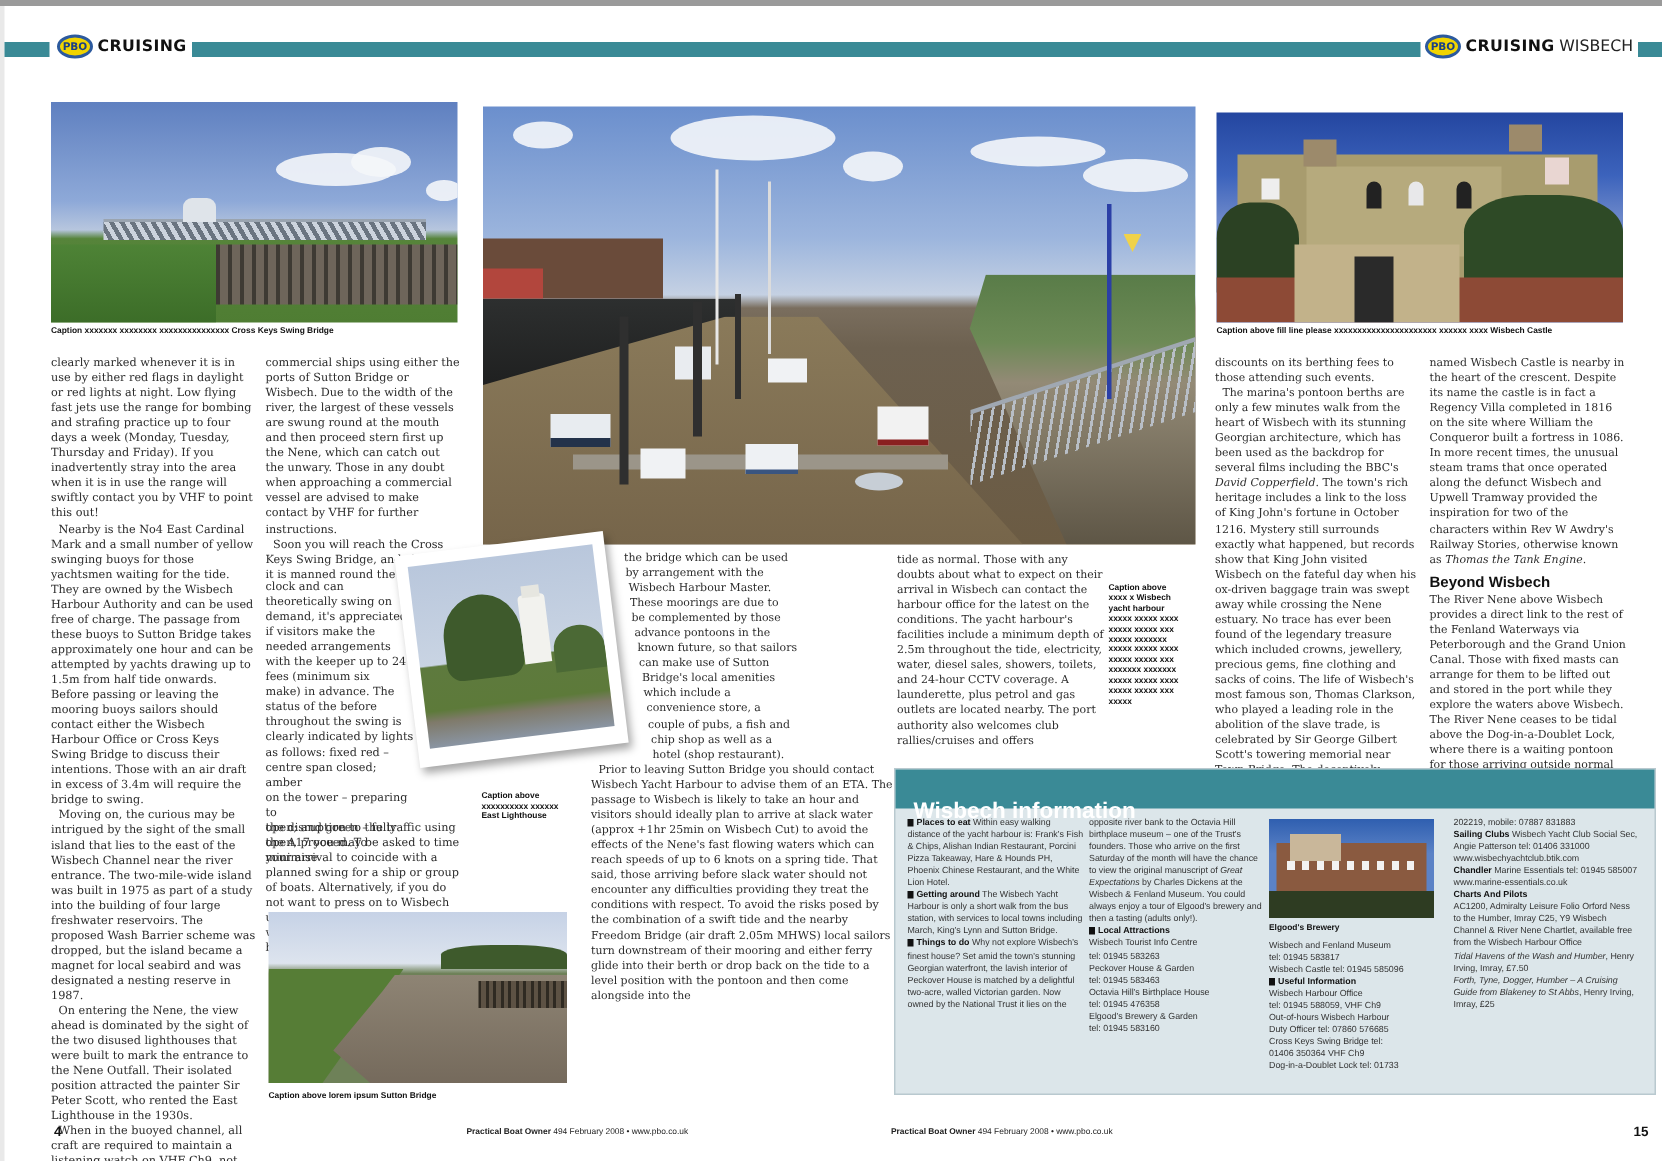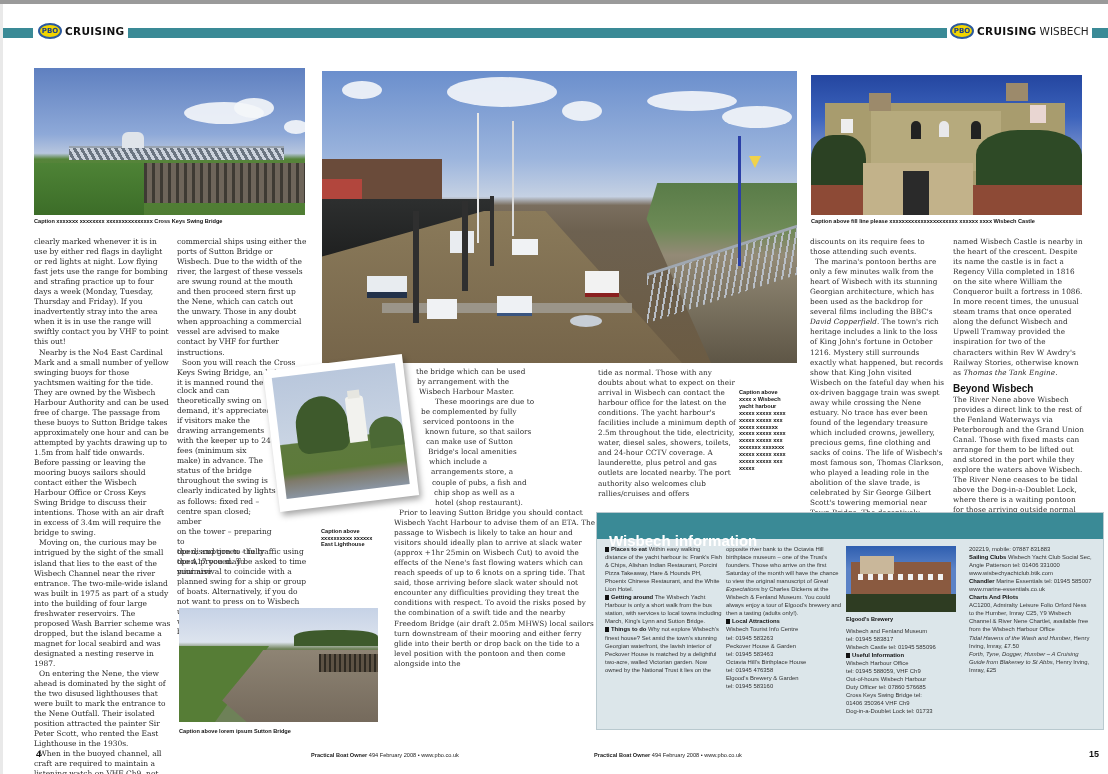--- a/index.html
+++ b/index.html
@@ -139,25 +139,25 @@
 
   <div class="col" style="left:174px; top:233px; width:130px;">
     <p>commercial ships using either the ports of Sutton Bridge or Wisbech. Due to the width of the river, the largest of these vessels are swung round at the mouth and then proceed stern first up the Nene, which can catch out the unwary. Those in any doubt when approaching a commercial vessel are advised to make contact by VHF for further instructions.</p>
     <p>Soon you will reach the Cross Keys Swing Bridge, and although it is manned round the</p>
   </div>
   <div class="col" style="left:174px; top:382px; width:100px;">
     <div>clock and can</div>
     <div>theoretically swing on</div>
     <div>demand, it's appreciated</div>
     <div>if visitors make the</div>
-    <div>drawing arrangements</div>
+    <div>needed arrangements</div>
     <div>with the keeper up to 24</div>
     <div>fees (minimum six</div>
     <div>make) in advance. The</div>
-    <div>status of the bridge</div>
+    <div>status of the before</div>
     <div>throughout the swing is</div>
     <div>clearly indicated by lights</div>
     <div>as follows: fixed red –</div>
     <div>centre span closed; amber</div>
     <div>on the tower – preparing to</div>
     <div>open; and green – fully</div>
     <div>open, proceed. To minimise</div>
   </div>
   <div class="col" style="left:174px; top:543px; width:130px;">
     <p>the disruption to the traffic using the A17 you may be asked to time your arrival to coincide with a planned swing for a ship or group of boats. Alternatively, if you do not want to press on to Wisbech until the next tide there is a waiting pontoon on the western bank near</p>
@@ -182,28 +182,28 @@
     <div style="position:absolute; left:35px; top:42px; width:164px; height:72px; background:linear-gradient(#8e8474,#756a5c); clip-path:polygon(30% 0,100% 0,100% 100%,20% 100%,5% 70%,25% 15%);"></div>
     <div style="position:absolute; left:140px; top:46px; width:59px; height:18px; background:repeating-linear-gradient(90deg,#2f2a22 0 2px,#5d5244 2px 5px);"></div>
     <div style="position:absolute; left:115px; top:22px; width:84px; height:16px; background:#3e5a2c; border-radius:40% 40% 0 0;"></div>
   </div>
   <div class="caption" style="left:176px; top:724px;">Caption above lorem ipsum Sutton Bridge</div>
 
   <div class="col" style="left:413px; top:363px; width:185px; font-size:7.3px;">
     <div style="margin-left:0px">the bridge which can be used</div>
     <div style="margin-left:1px">by arrangement with the</div>
     <div style="margin-left:3px">Wisbech Harbour Master.</div>
-    <div style="margin-left:19px">These moorings are due to</div>
-    <div style="margin-left:5px">be complemented by fully</div>
-    <div style="margin-left:7px">serviced pontoons in the</div>
+    <div style="margin-left:4px">These moorings are due to</div>
+    <div style="margin-left:5px">be complemented by those</div>
+    <div style="margin-left:7px">advance pontoons in the</div>
     <div style="margin-left:9px">known future, so that sailors</div>
     <div style="margin-left:10px">can make use of Sutton</div>
     <div style="margin-left:12px">Bridge's local amenities</div>
     <div style="margin-left:13px">which include a</div>
-    <div style="margin-left:15px">arrangements store, a</div>
+    <div style="margin-left:15px">convenience store, a</div>
     <div style="margin-left:16px">couple of pubs, a fish and</div>
     <div style="margin-left:18px">chip shop as well as a</div>
     <div style="margin-left:19px">hotel (shop restaurant).</div>
   </div>
   <div class="col" style="left:391px; top:504px; width:205px; font-size:7.3px;">
     <p style="text-indent:5px">Prior to leaving Sutton Bridge you should contact Wisbech Yacht Harbour to advise them of an ETA. The passage to Wisbech is likely to take an hour and visitors should ideally plan to arrive at slack water (approx +1hr 25min on Wisbech Cut) to avoid the effects of the Nene's fast flowing waters which can reach speeds of up to 6 knots on a spring tide. That said, those arriving before slack water should not encounter any difficulties providing they treat the conditions with respect. To avoid the risks posed by the combination of a swift tide and the nearby Freedom Bridge (air draft 2.05m MHWS) local sailors turn downstream of their mooring and either ferry glide into their berth or drop back on the tide to a level position with the pontoon and then come alongside into the</p>
   </div>
 
   <div class="col" style="left:595px; top:364px; width:138px; font-size:7.3px;">
     <p>tide as normal. Those with any doubts about what to expect on their arrival in Wisbech can contact the harbour office for the latest on the conditions. The yacht harbour's facilities include a minimum depth of 2.5m throughout the tide, electricity, water, diesel sales, showers, toilets, and 24-hour CCTV coverage. A launderette, plus petrol and gas outlets are located nearby. The port authority also welcomes club rallies/cruises and offers</p>
@@ -217,21 +217,21 @@
     <div>xxxxx xxxxxxx</div>
     <div>xxxxx xxxxx xxxx</div>
     <div>xxxxx  xxxxx xxx</div>
     <div>xxxxxxx xxxxxxx</div>
     <div>xxxxx xxxxx xxxx</div>
     <div>xxxxx  xxxxx xxx</div>
     <div>xxxxx</div>
   </div>
 
   <div class="col" style="left:807px; top:233px; width:135px; font-size:7.3px;">
-    <p>discounts on its require fees to those attending such events.</p>
+    <p>discounts on its berthing fees to those attending such events.</p>
     <p style="text-indent:5px"><span>The marina's pontoon berths are only a few minutes walk from the heart of Wisbech with its stunning Georgian architecture, which has been used as the backdrop for several films including the BBC's</span> <em>David Copperfield</em><span>. The town's rich heritage includes a link to the loss of King John's fortune in October 1216. Mystery still surrounds exactly what happened, but records show that King John visited Wisbech on the fateful day when his ox-driven baggage train was swept away while crossing the Nene estuary. No trace has ever been found of the legendary treasure which included crowns, jewellery, precious gems, fine clothing and sacks of coins. The life of Wisbech's most famous son, Thomas Clarkson, who played a leading role in the abolition of the slave trade, is celebrated by Sir George Gilbert Scott's towering memorial near Town Bridge. The deceptively</span></p>
   </div>
 
   <div class="col" style="left:950px; top:233px; width:132px; font-size:7.3px;">
     <p><span>named Wisbech Castle is nearby in the heart of the crescent. Despite its name the castle is in fact a Regency Villa completed in 1816 on the site where William the Conqueror built a fortress in 1086. In more recent times, the unusual steam trams that once operated along the defunct Wisbech and Upwell Tramway provided the inspiration for two of the characters within Rev W Awdry's Railway Stories, otherwise known as </span><em>Thomas the Tank Engine</em><span>.</span></p>
     <h3>Beyond Wisbech</h3>
     <p><span>The River Nene above Wisbech provides a direct link to the rest of the Fenland Waterways via Peterborough and the Grand Union Canal. Those with fixed masts can arrange for them to be lifted out and stored in the port while they explore the waters above Wisbech. The River Nene ceases to be tidal above the Dog-in-a-Doublet Lock, where there is a waiting pontoon for those arriving outside normal working hours (0730 to sunset).</span> <span class="logo" style="display:inline-flex; width:15px; height:10px; font-size:4.5px; border-width:1px; vertical-align:-2px;">PBO</span></p>
   </div>
 
   <div class="info-box">

